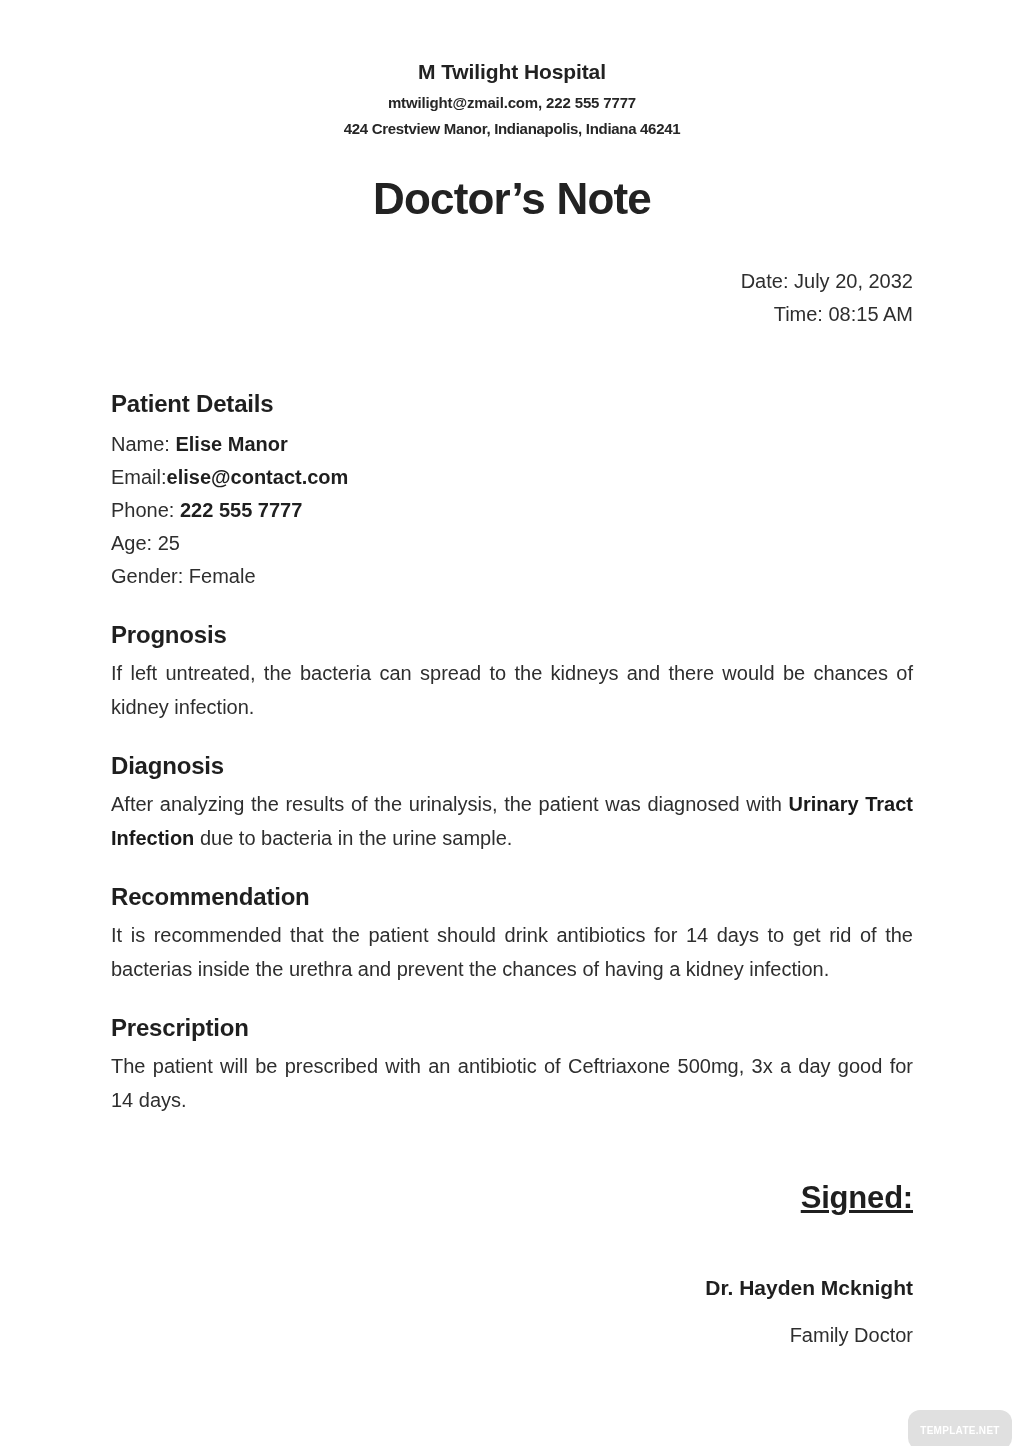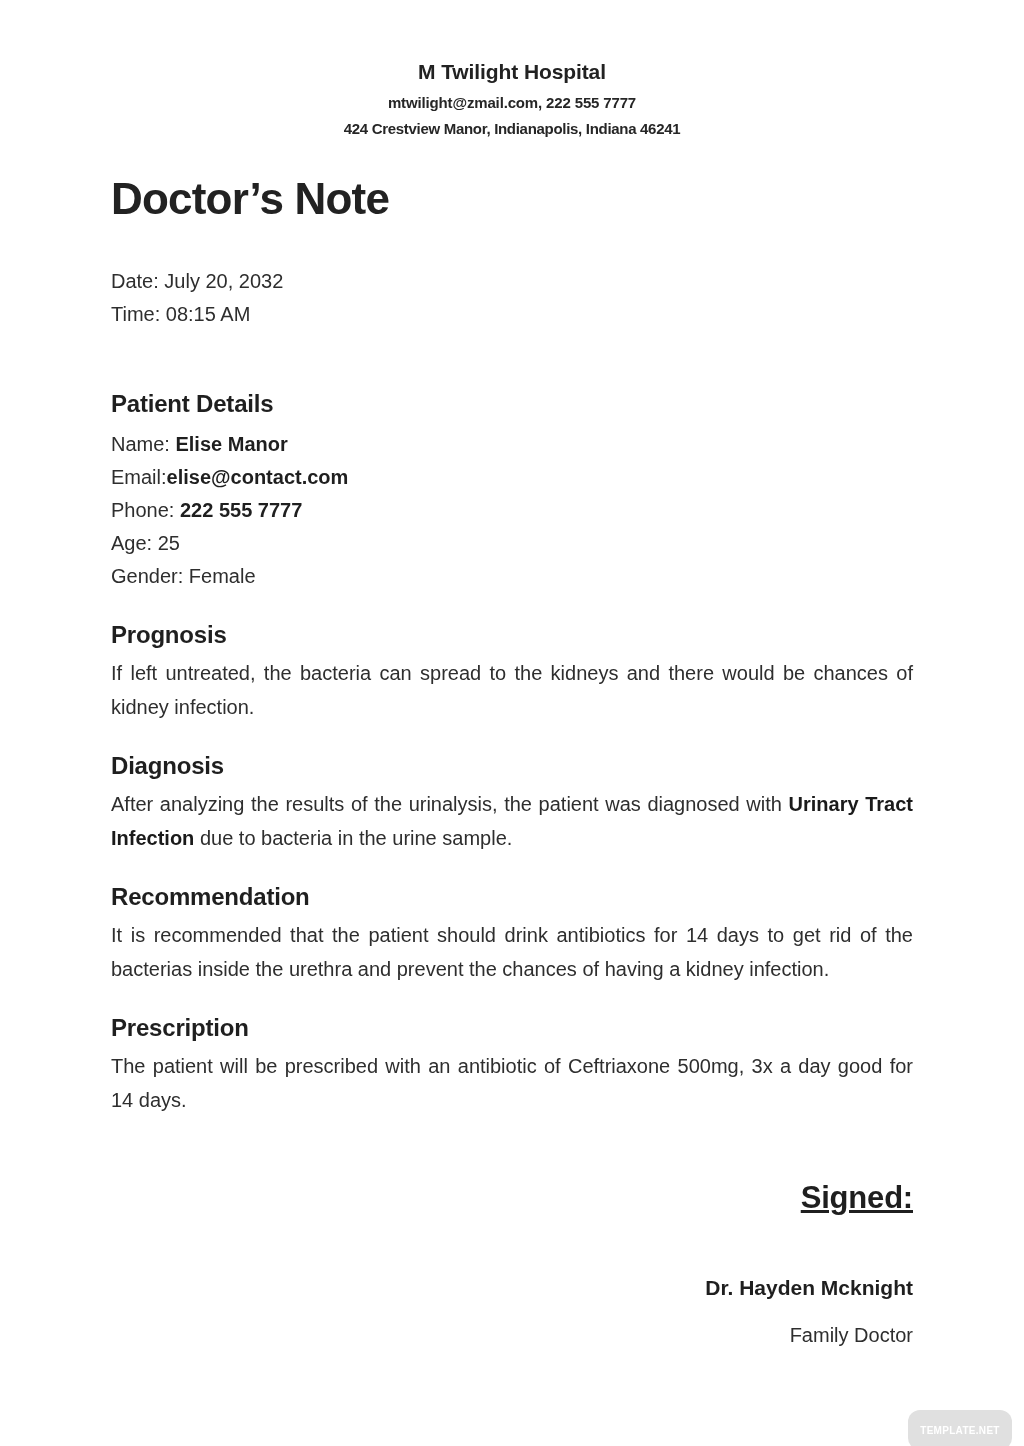--- a/index.html
+++ b/index.html
@@ -49,37 +49,39 @@
     font-size: 15px;
     font-weight: 700;
     color: #262626;
     margin-top: 5px;
     line-height: 1.35;
     letter-spacing: -0.3px;
   }
 
   
   .doc-title {
+    text-align: center;
     font-size: 44px;
     font-weight: 700;
     letter-spacing: -0.8px;
     color: #222222;
     margin-top: 36px;
     line-height: 1.1;
   }
 
   
   .meta-block {
     margin-top: 42px;
   }
   .meta-line {
     font-size: 20px;
     font-weight: 400;
     line-height: 33px;
     color: #2e2e2e;
+    text-align: right;
   }
 
   
   .section-heading {
     font-size: 24px;
     font-weight: 700;
     color: #1f1f1f;
     letter-spacing: -0.2px;
     line-height: 1.25;
   }

